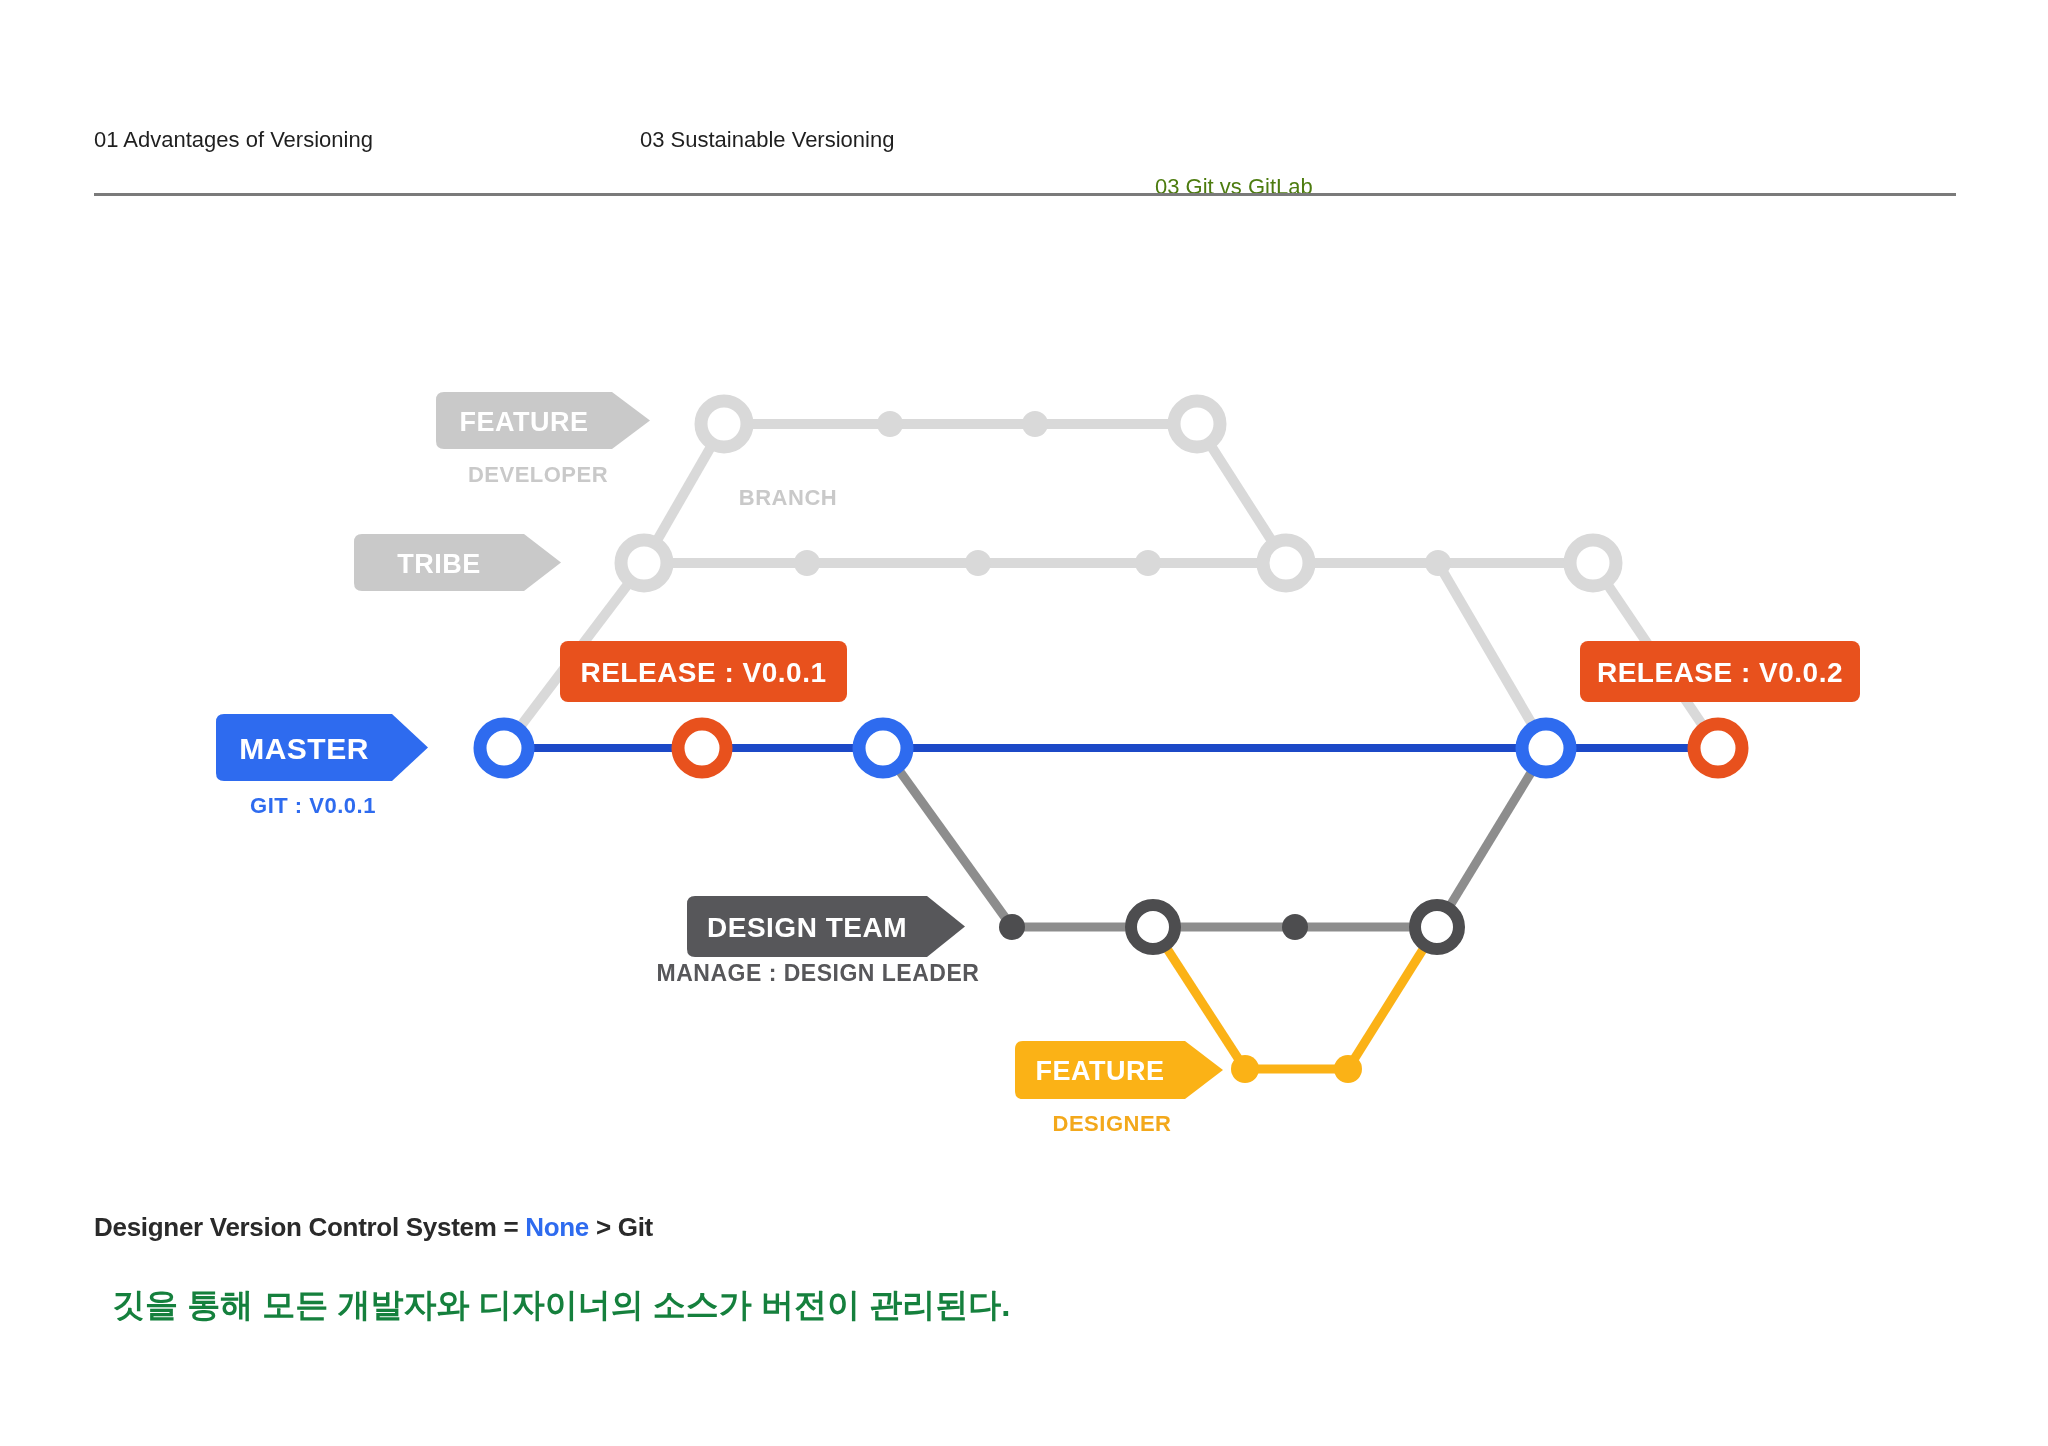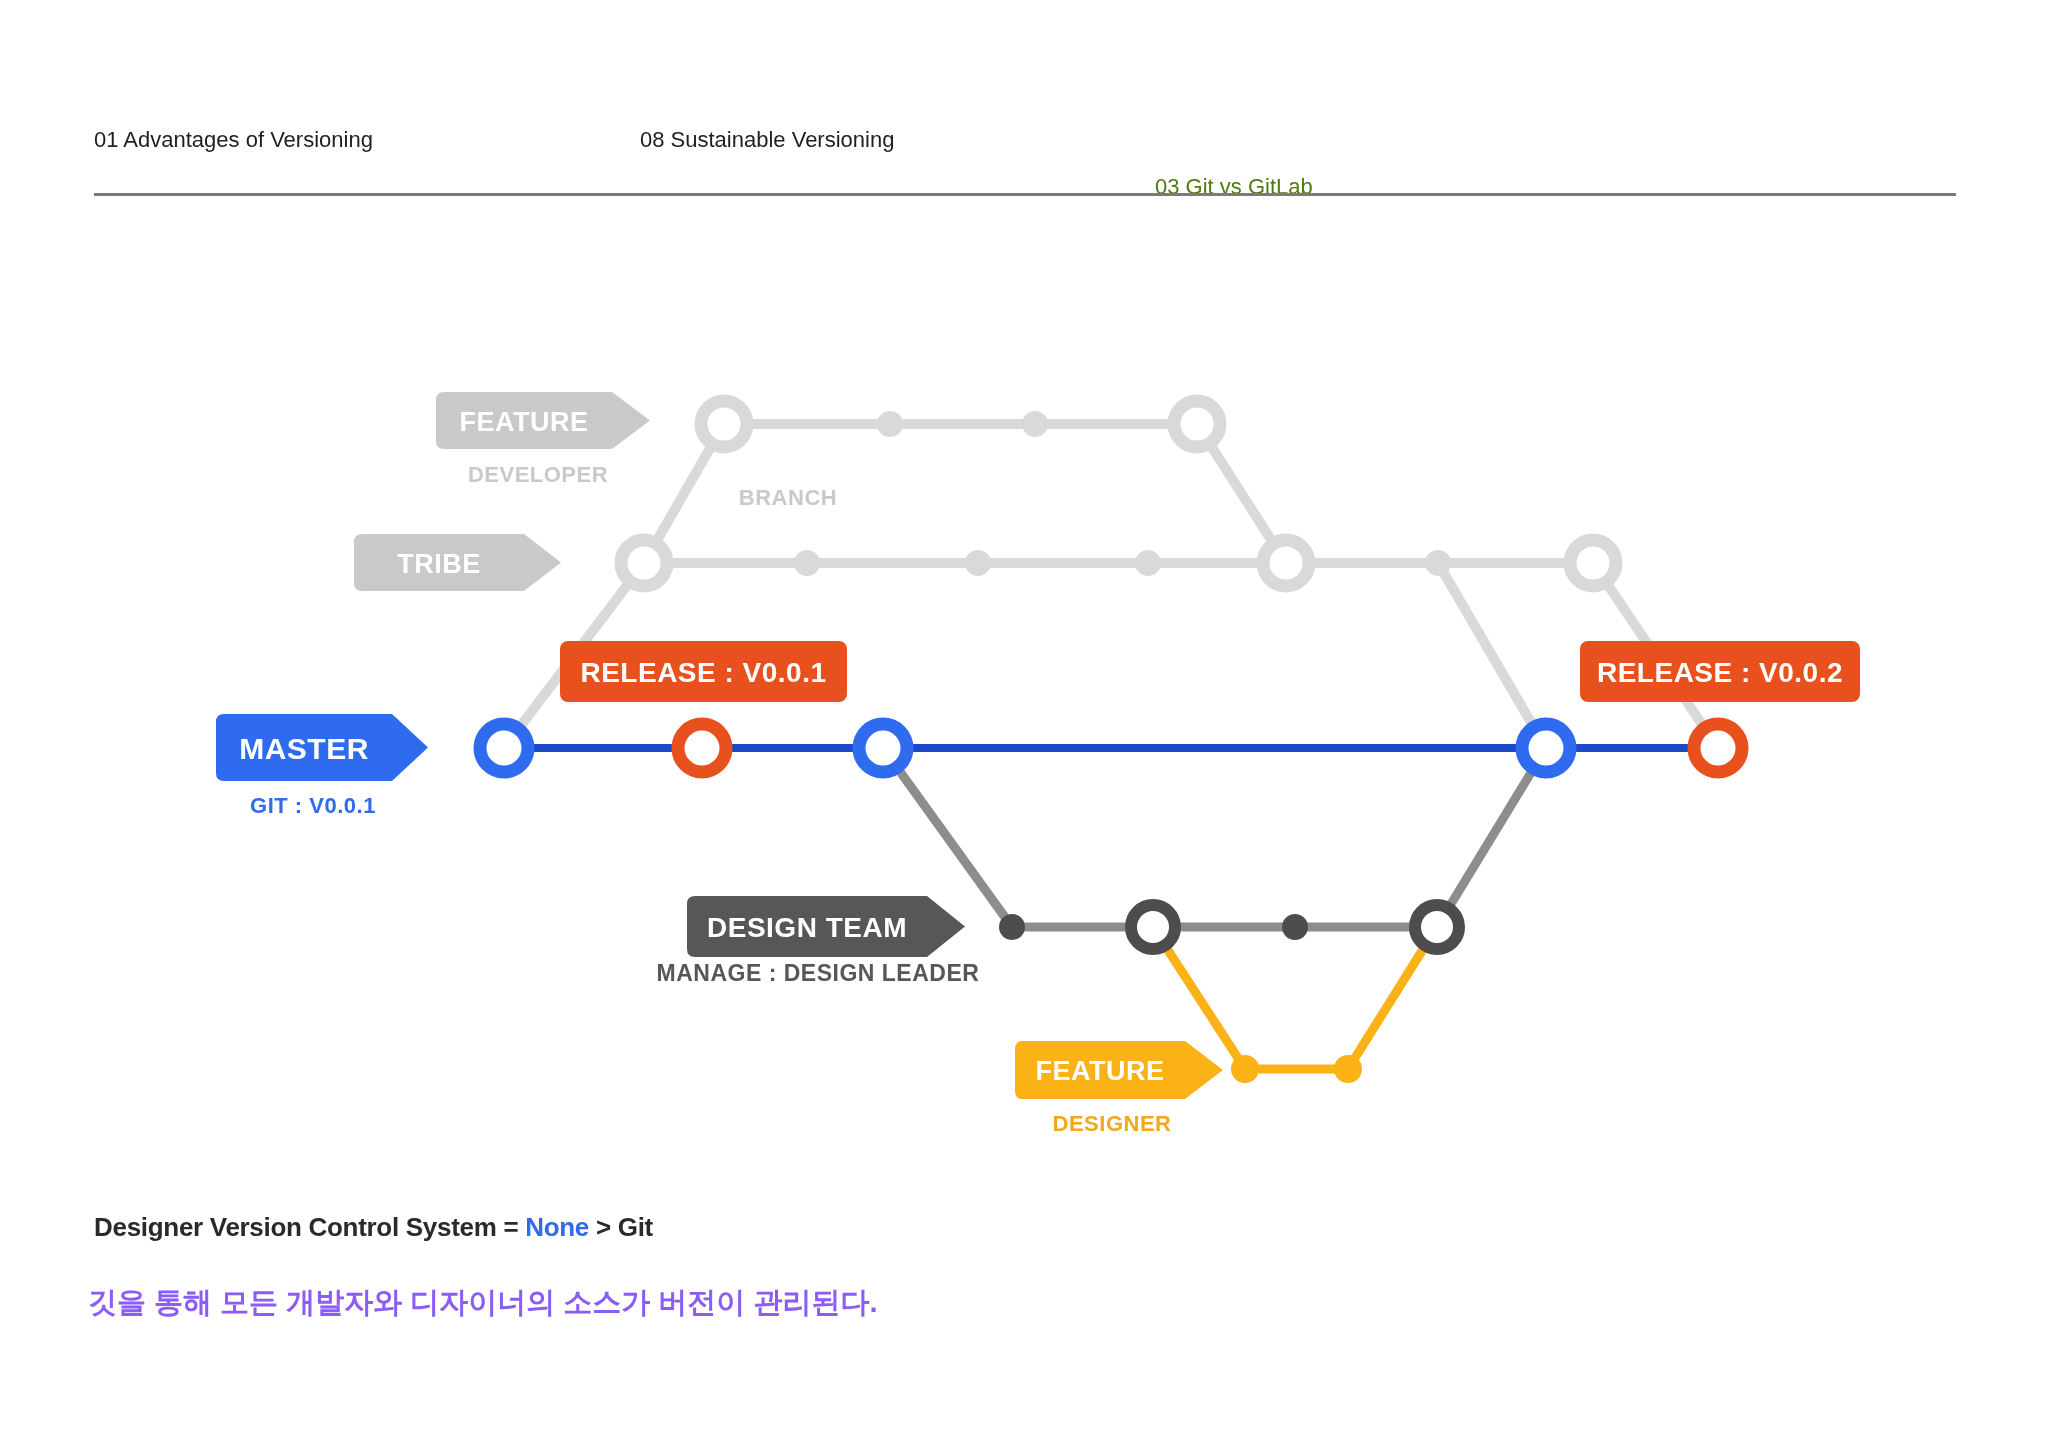--- a/index.html
+++ b/index.html
@@ -11,29 +11,29 @@
   .nav-item{position:absolute;top:127px;font-size:22px;font-weight:500;color:#1f1f1f;white-space:nowrap;}
   .nav-1{left:94px;}
   .nav-2{left:640px;}
   .nav-3{left:1155px;color:#4d7c0f;margin-top:47px;}
   .divider{position:absolute;left:94px;top:193px;width:1862px;height:3px;background:#7a7a7a;}
   
   #diagram{position:absolute;left:0;top:0;}
   
   .footer-title{position:absolute;left:94px;top:1212px;font-size:26px;font-weight:700;color:#2a2a2a;letter-spacing:-0.3px;white-space:nowrap;}
   .footer-title .hl{color:#2e6bef;}
-  .footer-subtitle{position:absolute;left:88px;top:1283px;font-size:29px;font-weight:600;color:#8b5cf6;white-space:nowrap;}
+  .footer-subtitle{position:absolute;left:112px;top:1283px;font-size:33px;font-weight:600;color:#15803d;white-space:nowrap;}
 </style>
 </head>
 <body>
 
 <div class="canvas">
 
   <span class="nav-item nav-1">01 Advantages of Versioning</span>
-  <span class="nav-item nav-2">08 Sustainable Versioning</span>
+  <span class="nav-item nav-2">03 Sustainable Versioning</span>
   <span class="nav-item nav-3">03 Git vs GitLab</span>
 
   <div class="divider"></div>
 
   <svg id="diagram" width="2048" height="1446" viewBox="0 0 2048 1446">
       <line x1="724" y1="424" x2="1197" y2="424" stroke="#d9d9d9" stroke-width="10"></line>
       <line x1="644" y1="563" x2="1593" y2="563" stroke="#d9d9d9" stroke-width="10"></line>
       <line x1="644" y1="563" x2="724" y2="424" stroke="#d9d9d9" stroke-width="10"></line>
       <line x1="1197" y1="424" x2="1286" y2="563" stroke="#d9d9d9" stroke-width="10"></line>
       <line x1="504" y1="748" x2="644" y2="563" stroke="#d9d9d9" stroke-width="10"></line>

